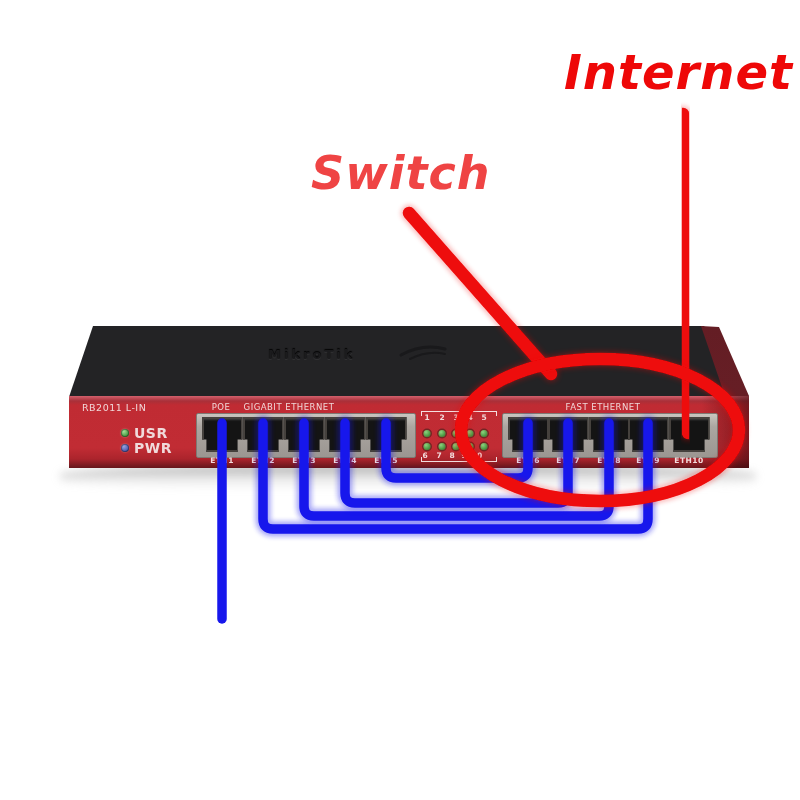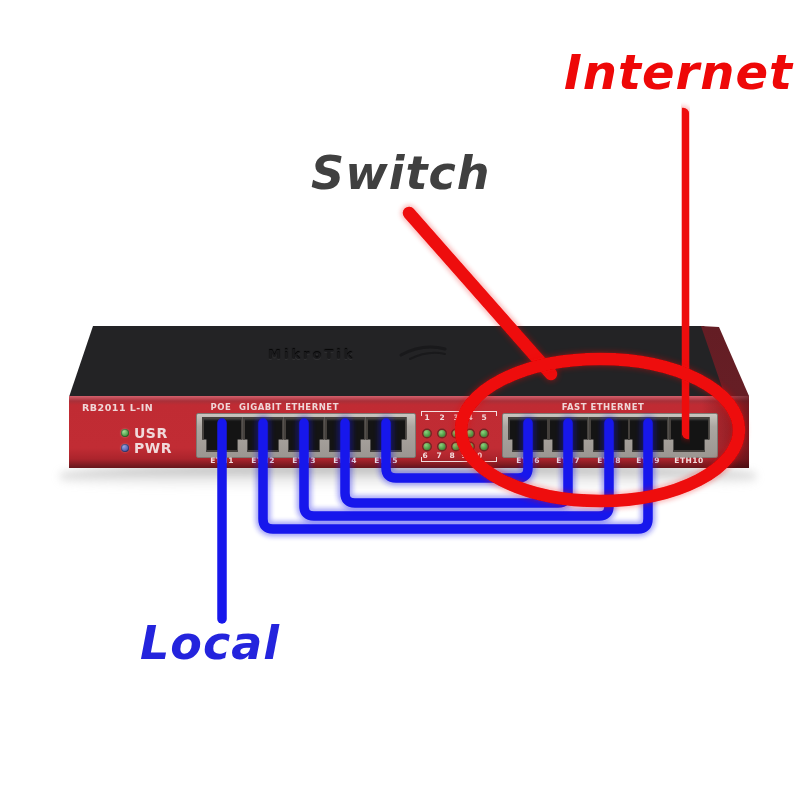--- a/index.html
+++ b/index.html
@@ -25,21 +25,21 @@
   
   #logo{left:252px;top:347px;width:330px;color:#1d1d1f;}
   #logo .small{font-size:13px;font-weight:bold;letter-spacing:3px;
     padding-left:16px;color:#1b1b1d;
     text-shadow:0 -1px 1px rgba(0,0,0,.9),0 1px 1px rgba(255,255,255,.08);}
   #logo .big{font-size:29px;font-weight:bold;letter-spacing:2px;line-height:26px;color:#212124;
     text-shadow:0 -1px 1px rgba(0,0,0,.9),0 1px 1px rgba(255,255,255,.09);}
   #swoosh{left:398px;top:341px;}
 
   
-  .face-label{color:#efd7d8;font-weight:bold;text-align:center;letter-spacing:.5px;}
+  .face-label{color:#efd7d8;font-weight:normal;text-align:center;letter-spacing:.5px;}
   #model-label{left:82px;top:402px;font-size:9.5px;text-align:left;}
   #poe-label{left:200px;top:402px;width:42px;font-size:8.5px;}
   #gigabit-label{left:229px;top:402px;width:120px;font-size:8.5px;}
   #fast-label{left:540px;top:402px;width:126px;font-size:8.5px;}
 
   .status-row{display:flex;align-items:center;gap:5px;}
   #usr-row{left:121px;top:425px;}
   #pwr-row{left:121px;top:440px;}
   .status-dot{width:8px;height:8px;border-radius:50%;box-shadow:0 0 0 1px rgba(0,0,0,.35) inset,0 0 2px rgba(255,255,255,.4);}
   .status-label{color:#f0dadb;font-size:14px;font-weight:bold;letter-spacing:.5px;}
@@ -177,16 +177,15 @@
       <line x1="409" y1="213" x2="551" y2="374" stroke-width="16" opacity=".3" filter="url(#glow)"></line>
       <line x1="409" y1="213" x2="551" y2="374" stroke-width="12.5" filter="url(#soft)"></line>
       <line x1="683" y1="114" x2="688" y2="433" stroke-width="16" opacity=".3" filter="url(#glow)"></line>
       <line x1="683" y1="114" x2="688" y2="433" stroke-width="12.5" filter="url(#soft)"></line>
       <ellipse cx="600" cy="430" rx="139" ry="71" stroke-width="16" opacity=".3" filter="url(#glow)"></ellipse>
       <ellipse cx="600" cy="430" rx="139" ry="71" stroke-width="12.5" filter="url(#soft)"></ellipse>
     </g>
   </svg>
 
   <div class="abs note" id="note-internet" style="color: rgb(238, 8, 8);">Internet</div>
-  <div class="abs note" id="note-switch" style="color: #404040;">Switch</div>
-  <div class="abs note" id="note-local" style="color: rgb(36, 36, 221);">Local</div>
+  <div class="abs note" id="note-switch" style="color: #ef4444;">Switch</div>
 
 </div>
 
 </body></html>

